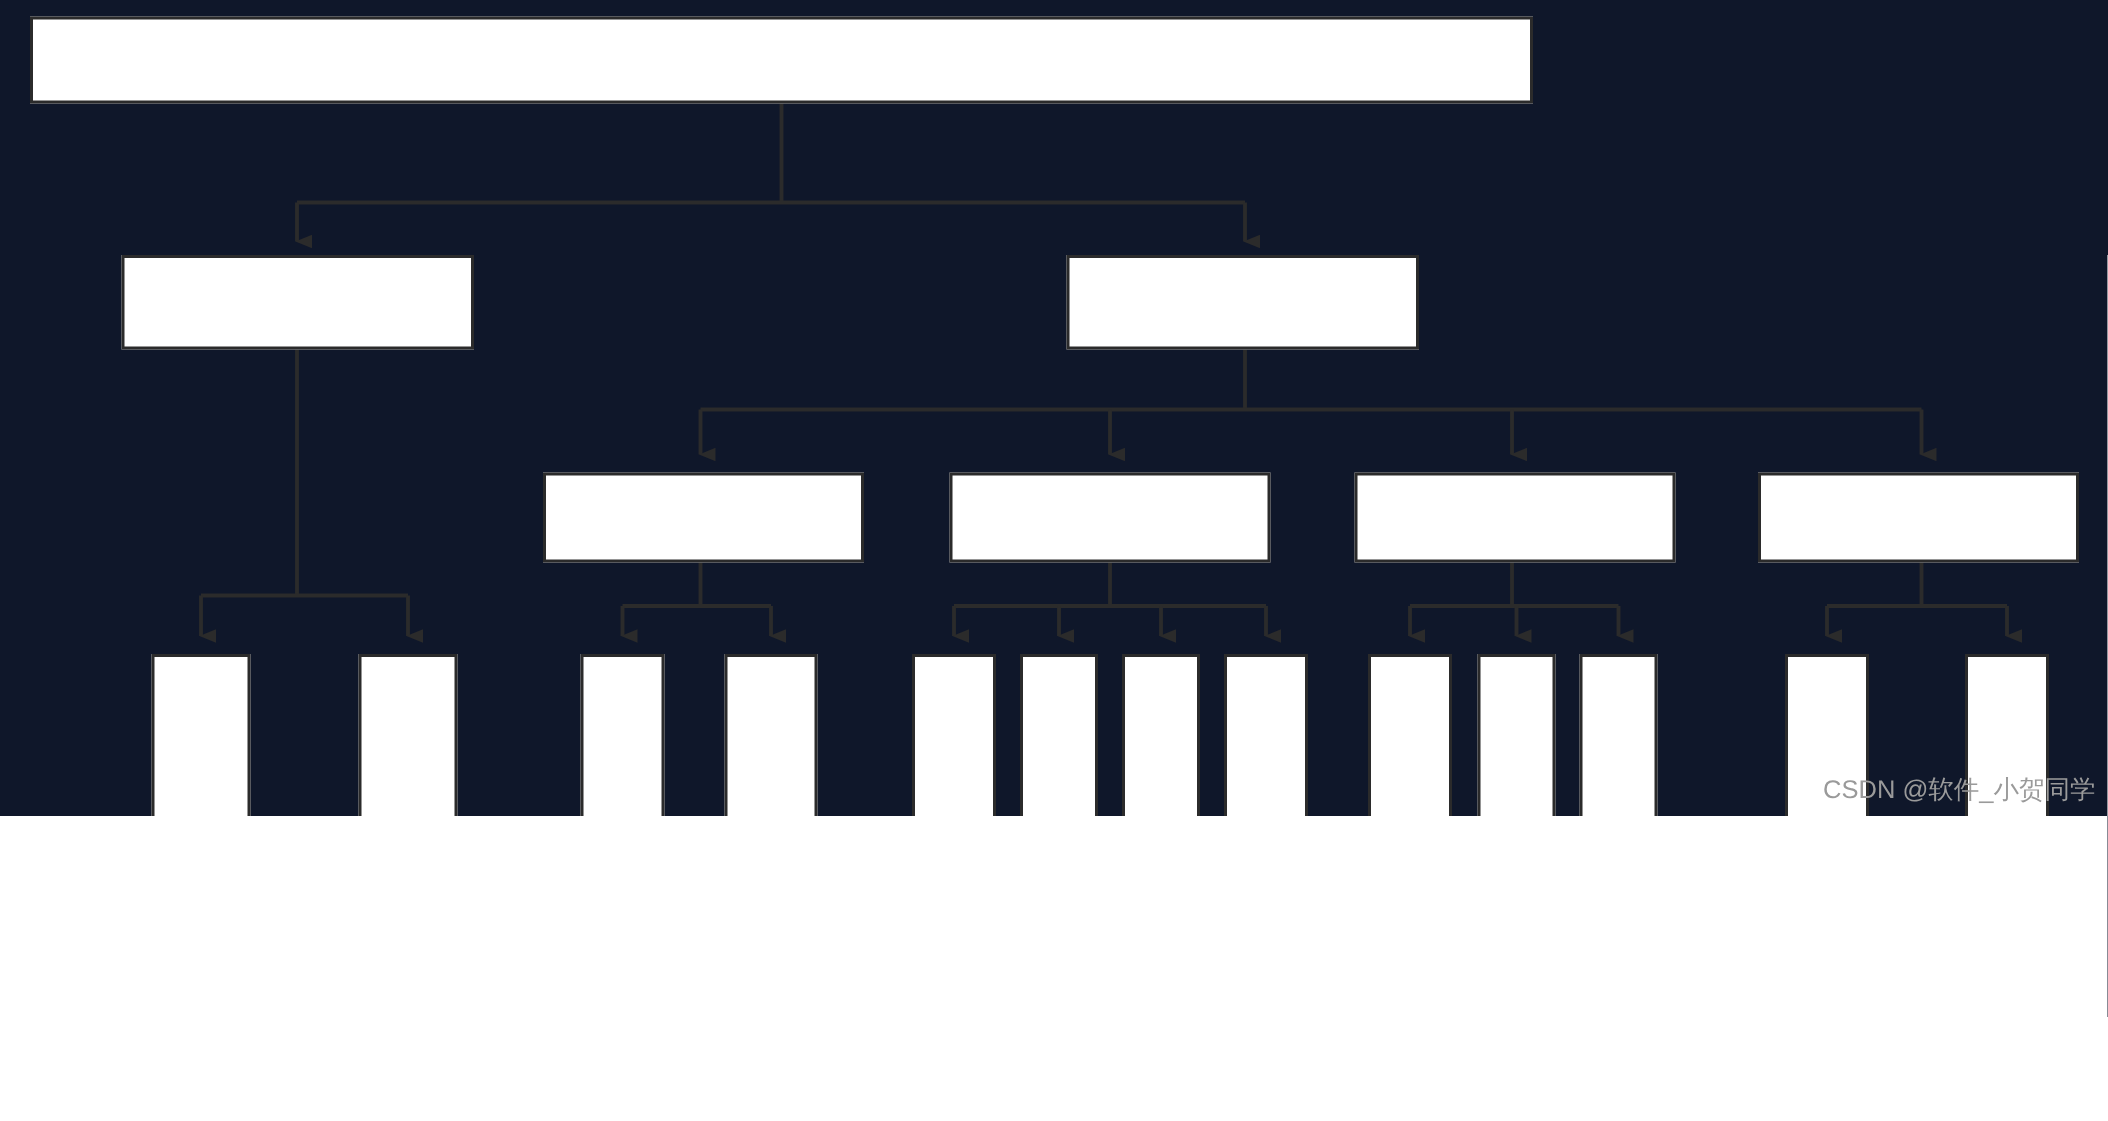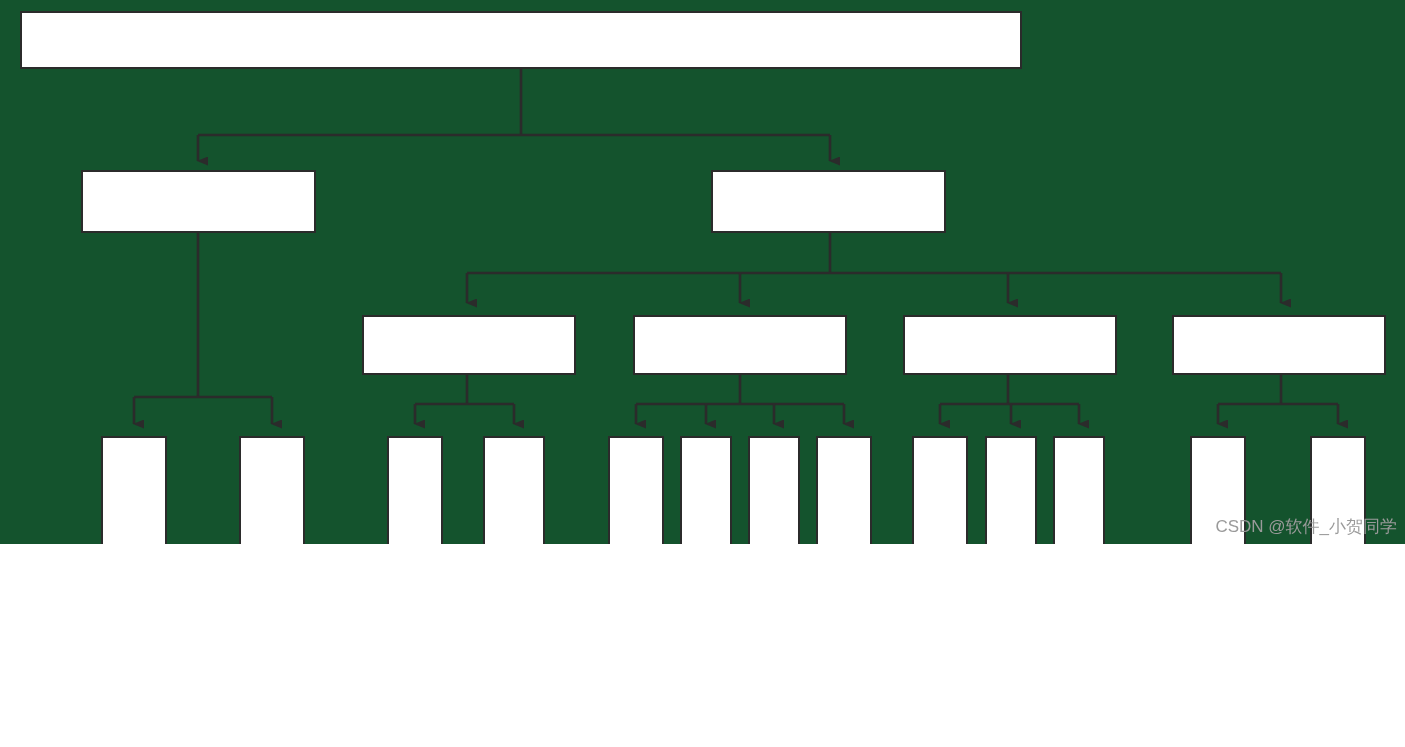--- a/index.html
+++ b/index.html
@@ -7,21 +7,21 @@
     padding: 0;
     background: #ffffff;
   }
   body {
     font-family: "Liberation Sans", "DejaVu Sans", sans-serif;
   }
   #diagram-root {
     position: relative;
     width: 1405px;
     height: 544px;
-    background: #14532d;
+    background: #0f172a;
     overflow: hidden;
   }
   #edges-layer {
     position: absolute;
     left: 0;
     top: 0;
     width: 1405px;
     height: 747px;
   }
   .node-box {

